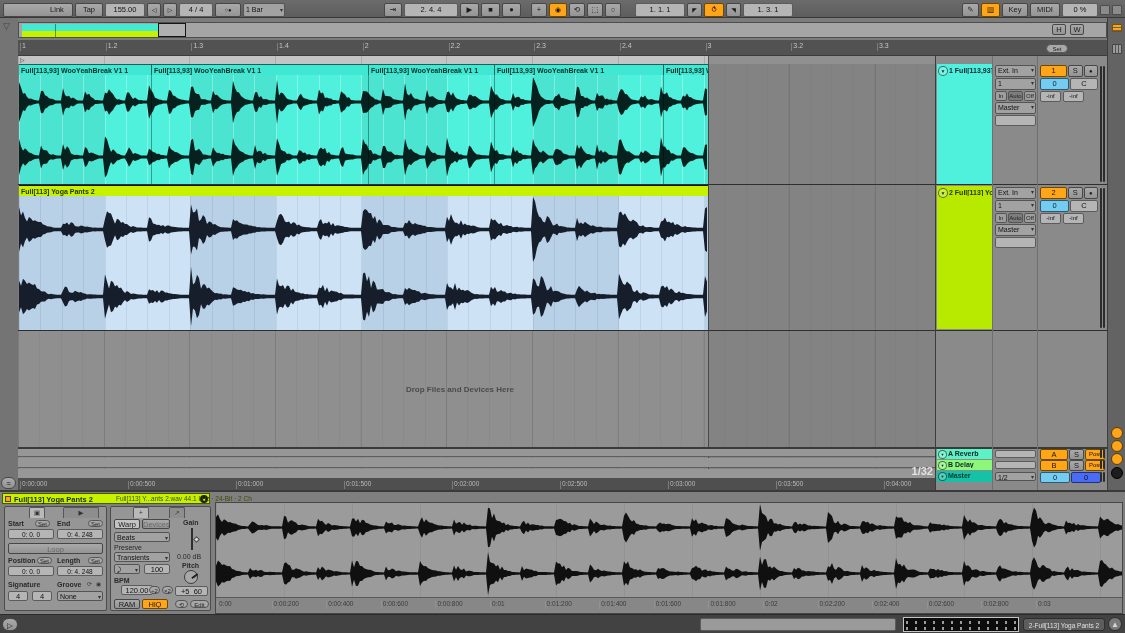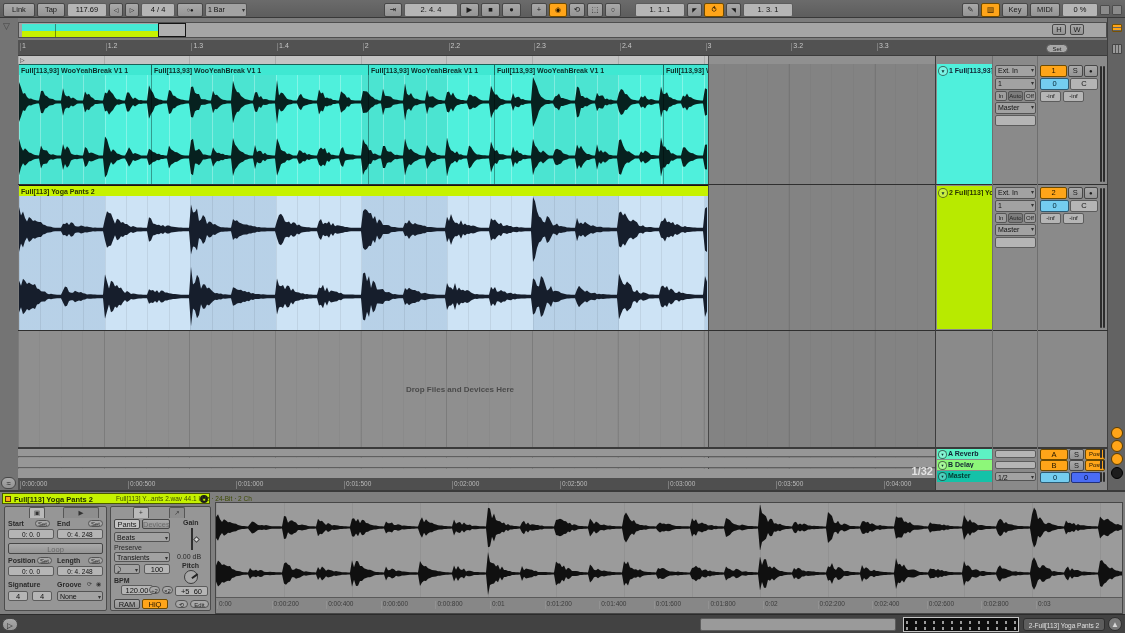--- a/index.html
+++ b/index.html
@@ -35,23 +35,23 @@
        border-radius:2px 2px 0 0;font-size:6.5px;line-height:9px;text-align:center;color:#333;}
   .tab.on{background:#b9b9b9;}
 </style>
 </head>
 <body>
 
 <div id="stage">
 
   <div class="abs" style="left:0;top:0;width:1125px;height:18px;background:linear-gradient(#6b6b6b,#5d5d5d);border-bottom:1px solid #383838;">
     <div class="abs" style="left:3px;top:2.5px;display:flex;gap:2px;">
-      <div class="btn" style="width:30px;height:12px;line-height:12px;">Link</div>
+      <div class="btn" style="width:30px;height:12px;line-height:12px;padding-left:38px;">Link</div>
       <div class="btn" style="width:26px;height:12px;line-height:12px;">Tap</div>
-      <div class="fld" style="width:38px;height:12px;line-height:12px;">117.69</div>
+      <div class="fld" style="width:38px;height:12px;line-height:12px;">155.00</div>
       <div class="btn" style="width:12px;height:12px;line-height:12px;font-size:6px;">◁</div>
       <div class="btn" style="width:12px;height:12px;line-height:12px;font-size:6px;">▷</div>
       <div class="fld" style="width:32px;height:12px;line-height:12px;">4 / 4</div>
       <div class="btn" style="width:24px;height:12px;line-height:12px;font-size:6px;">○●</div>
       <div class="dd" style="width:38px;height:12px;line-height:12px;">1 Bar</div>
     </div>
     <div class="abs" style="left:384px;top:2.5px;display:flex;gap:2px;align-items:center;">
       <div class="btn" style="width:16px;height:12px;line-height:12px;">⇥</div>
       <div class="fld" style="width:52px;height:12px;line-height:12px;text-align:center;">2. 4. 4</div>
       <div class="btn" style="width:17px;height:12px;line-height:12px;">▶</div>
@@ -338,21 +338,21 @@
       <div class="abs" style="left:82px;top:73px;font-size:6px;color:#333;">⟳</div>
       <div class="abs" style="left:91px;top:73px;font-size:6px;color:#333;">◉</div>
       <div class="fld abs" style="left:3px;top:84px;width:20px;height:10px;line-height:10px;">4</div>
       <div class="fld abs" style="left:27px;top:84px;width:20px;height:10px;line-height:10px;">4</div>
       <div class="dd abs" style="left:52px;top:84px;width:46px;height:10px;line-height:10px;">None</div>
     </div>
 
     <div class="abs" style="left:110px;top:14px;width:101px;height:105px;background:#969696;border:1px solid #4c4c4c;border-radius:2px;">
       <div class="tab on" style="left:22px;width:14px;">+</div>
       <div class="tab" style="left:58px;width:14px;">↗</div>
-      <div class="btn abs" style="left:3px;top:12px;width:26px;height:10px;line-height:10px;background:#c3c3c3;"><span>Pants</span></div>
+      <div class="btn abs" style="left:3px;top:12px;width:26px;height:10px;line-height:10px;background:#c3c3c3;"><span>Warp</span></div>
       <div class="btn abs" style="left:31px;top:12px;width:28px;height:10px;line-height:10px;color:#6b6b6b;"><span>Devices</span></div>
       <div class="dd abs" style="left:3px;top:25px;width:56px;height:10px;line-height:10px;">Beats</div>
       <div class="abs lbl" style="left:3px;top:37px;">Preserve</div>
       <div class="dd abs" style="left:3px;top:45px;width:56px;height:10px;line-height:10px;">Transients</div>
       <div class="dd abs" style="left:3px;top:57px;width:26px;height:10px;line-height:10px;">⤸</div>
       <div class="fld abs" style="left:33px;top:57px;width:26px;height:10px;line-height:10px;">100</div>
       <div class="abs lbl" style="left:3px;top:70px;font-weight:bold;">BPM</div>
       <div class="fld abs" style="left:10px;top:78px;width:32px;height:10px;line-height:10px;">120.00</div>
       <div class="abs oval" style="left:38px;top:79px;width:11px;height:8px;line-height:8px;">÷2</div>
       <div class="abs oval" style="left:51px;top:79px;width:11px;height:8px;line-height:8px;">×2</div>

